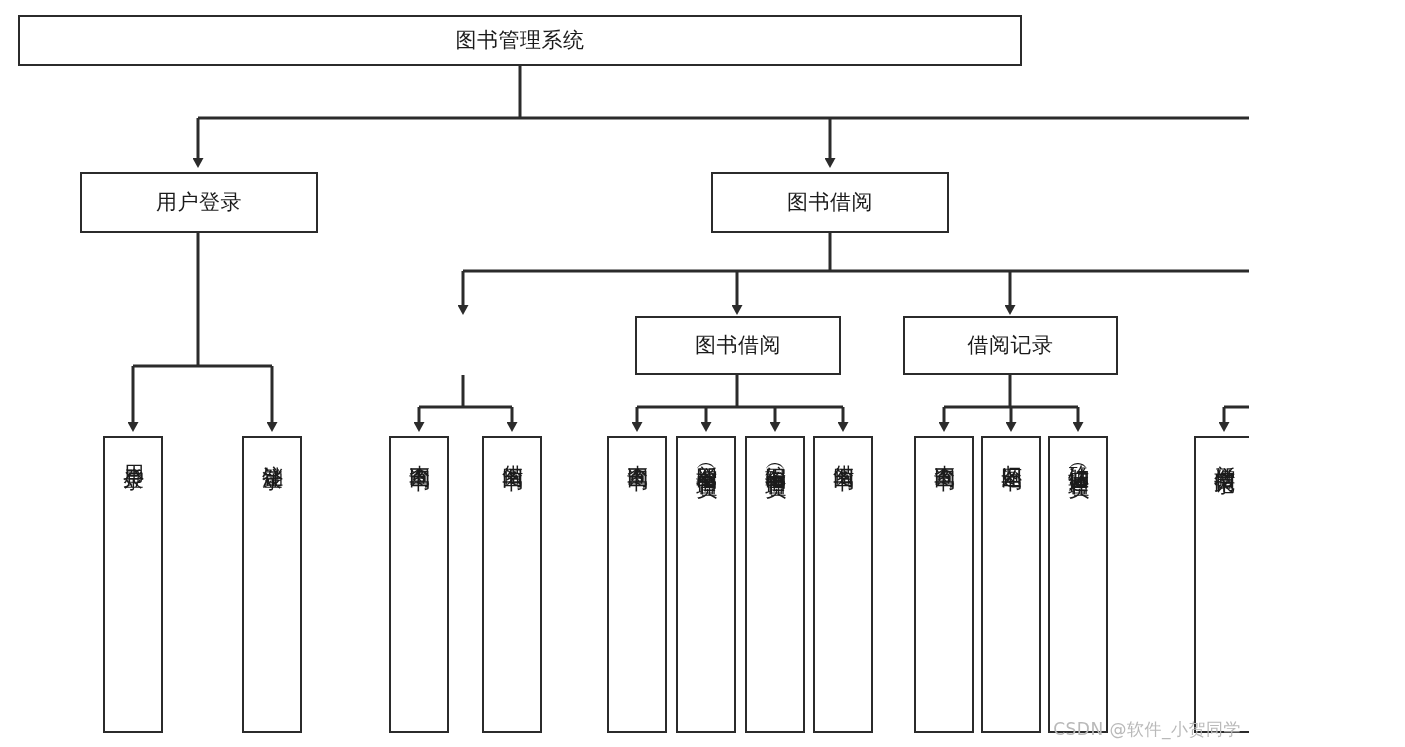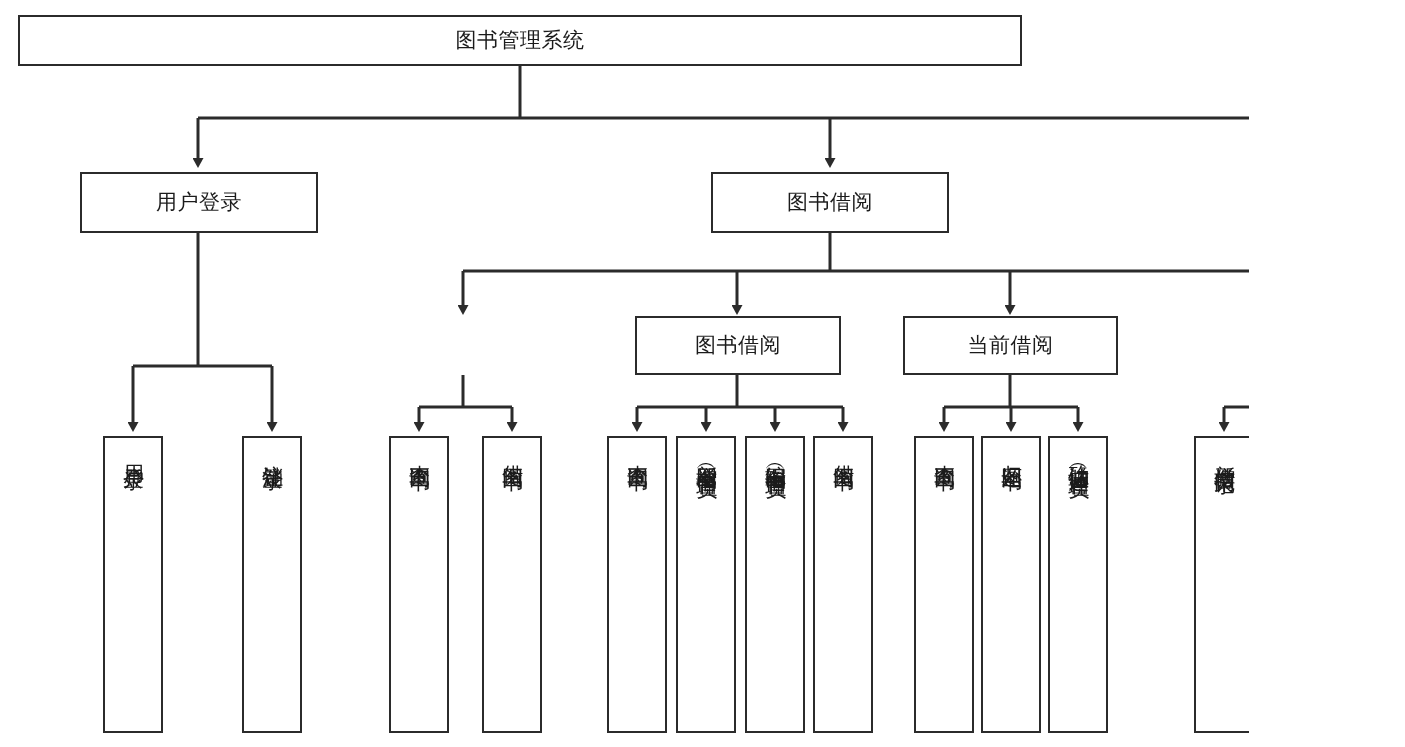--- a/index.html
+++ b/index.html
@@ -129,21 +129,21 @@
     <span class="node-label">用户登录</span>
   </div>
   <div class="node-box" style="left:711px; top:172px; width:238px; height:61px;">
     <span class="node-label">图书借阅</span>
   </div>
 
   <div class="node-box" style="left:635px; top:316px; width:206px; height:59px;">
     <span class="node-label">图书借阅</span>
   </div>
   <div class="node-box" style="left:903px; top:316px; width:215px; height:59px;">
-    <span class="node-label">当前借阅</span>
+    <span class="node-label">借阅记录</span>
   </div>
 
   <div class="node-box vertical" style="left:103px; top:436px; width:60px; height:297px;">
     <span class="node-label">用户登录</span>
   </div>
   <div class="node-box vertical" style="left:242px; top:436px; width:60px; height:297px;">
     <span class="node-label">注销登录</span>
   </div>
 
   <div class="node-box vertical" style="left:389px; top:436px; width:60px; height:297px;">
@@ -176,13 +176,14 @@
     <span class="node-label">确认归还（管理员）</span>
   </div>
 
   <div class="node-box vertical" style="left:1194px; top:436px; width:60px; height:297px;">
     <span class="node-label">新增借阅记录</span>
   </div>
   <div class="node-box vertical" style="left:1312px; top:436px; width:60px; height:297px;">
     <span class="node-label">查询借阅记录</span>
   </div>
 
+  <div class="watermark">CSDN @软件_小贺同学</div>
 </div>
 
 </body></html>

